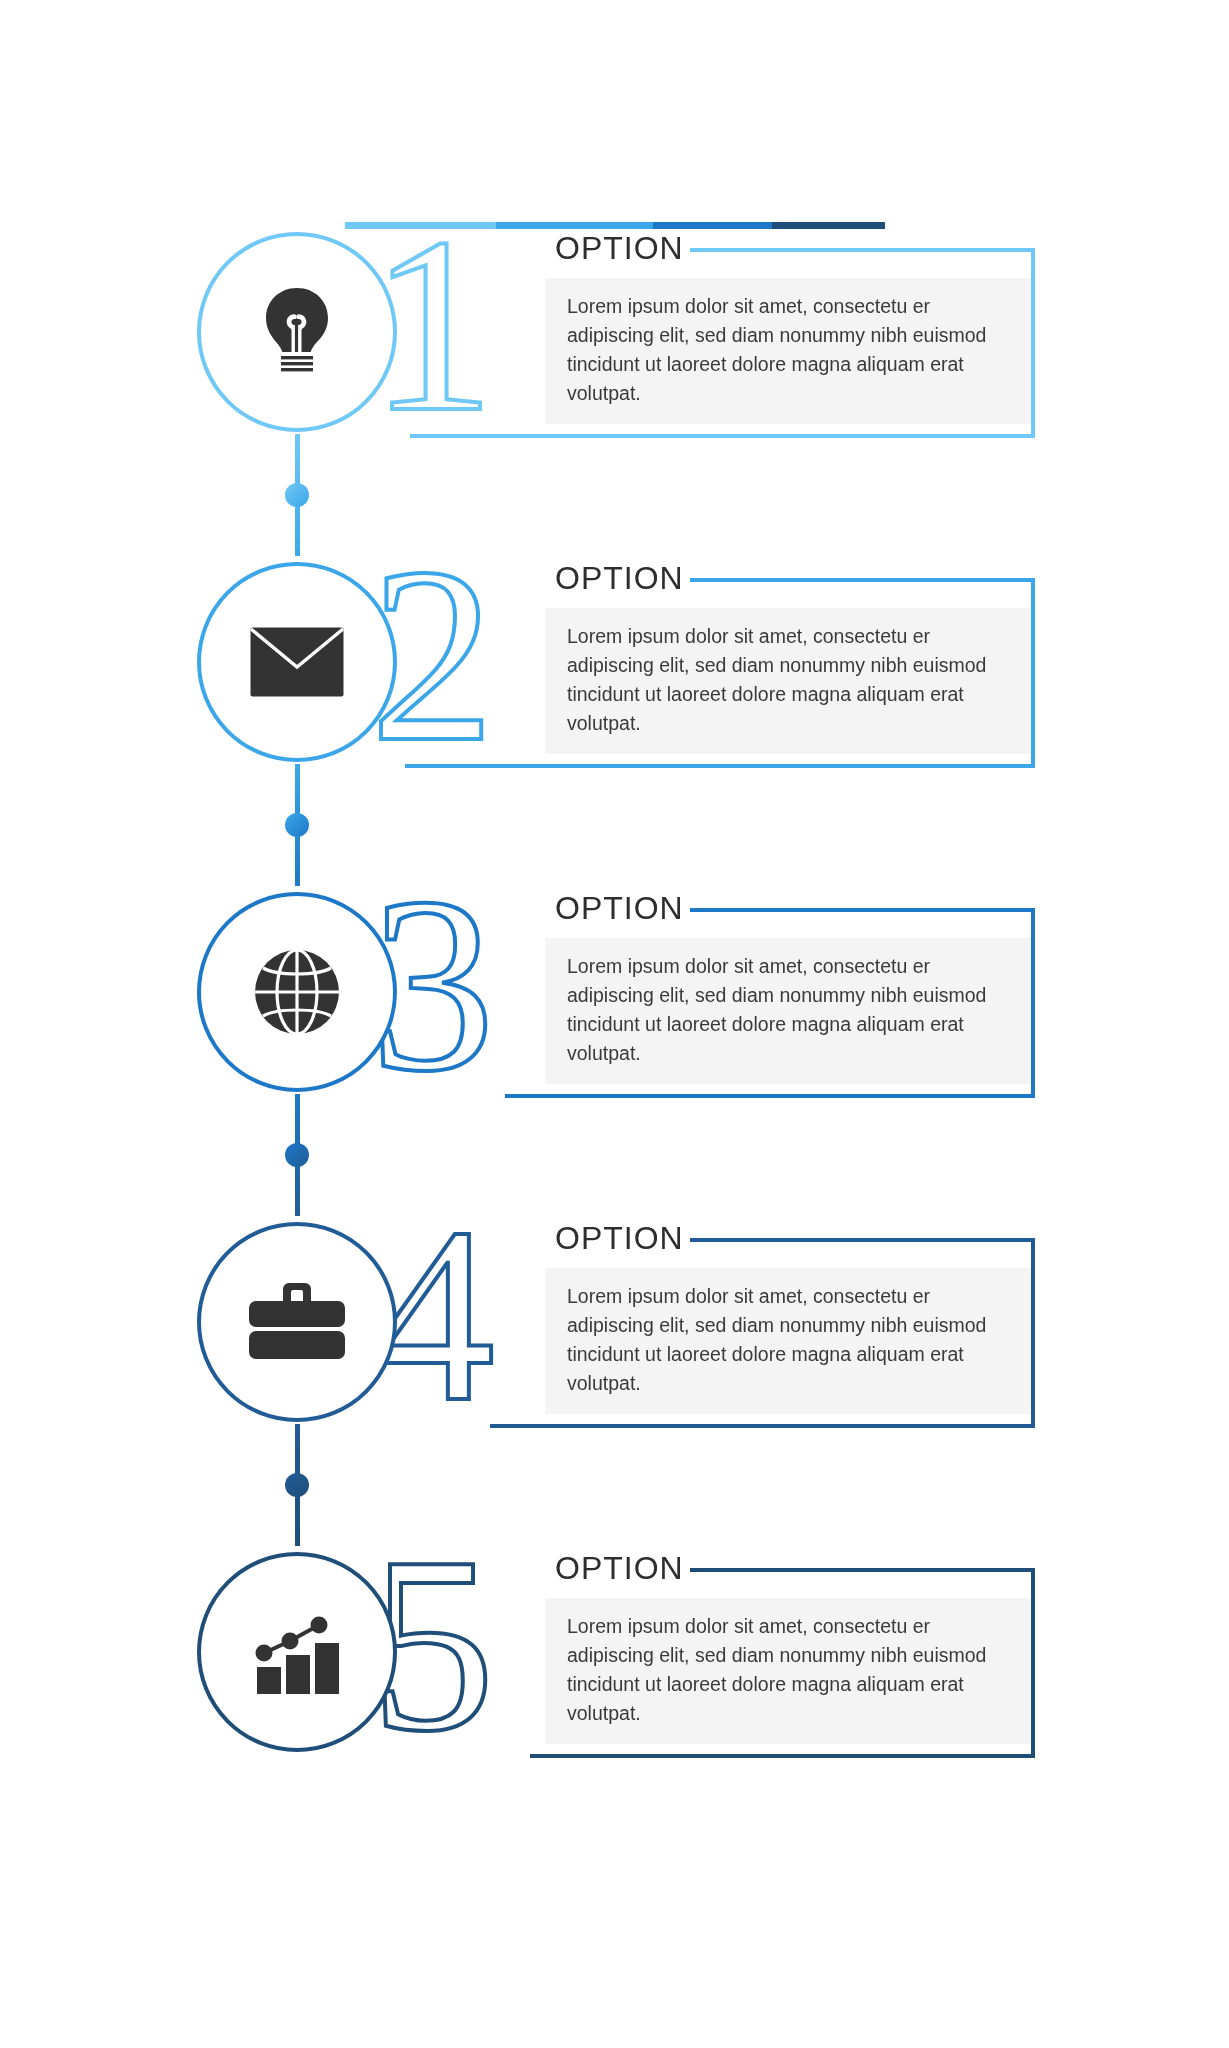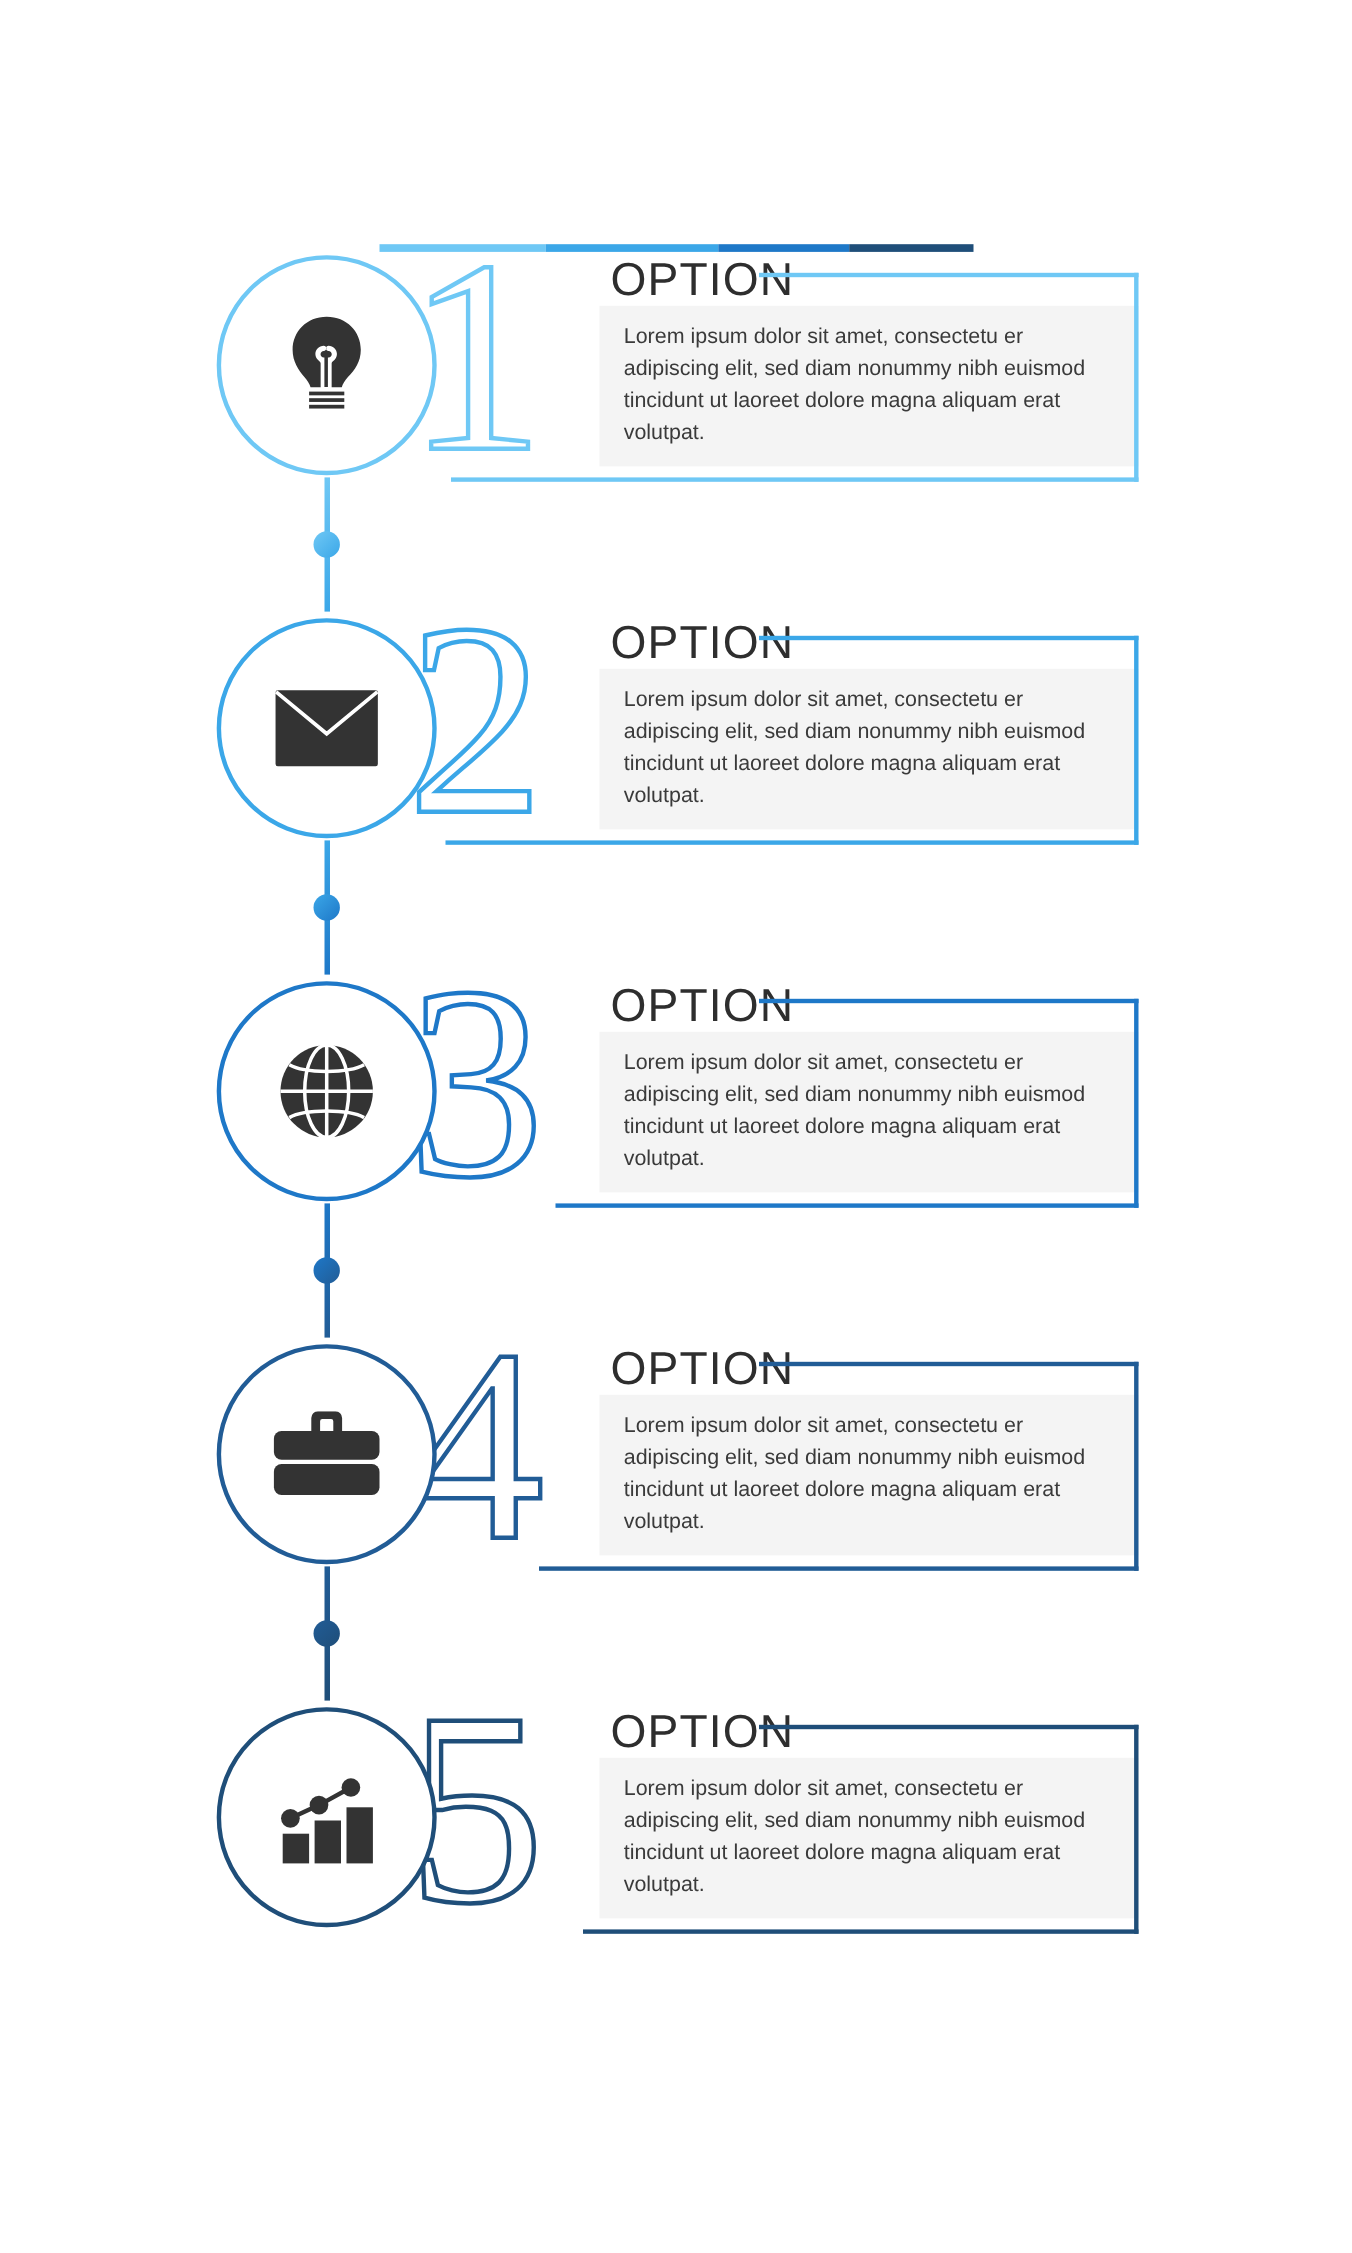--- a/index.html
+++ b/index.html
@@ -51,21 +51,21 @@
     color:transparent;
     -webkit-text-stroke:4px #6FC8F5;
     z-index:2; user-select:none;
   }
 
   
   .content { position:absolute; left:545px; top:8px; width:490px; }
   .opt-head { position:relative; height:48px; }
   .opt-title {
     position:absolute; left:10px; top:0;
-    font-size:42px; color:#2e2e2e; letter-spacing:1px;
+    font-size:32px; color:#2e2e2e; letter-spacing:1px;
     font-weight:400; white-space:nowrap;
   }
   .head-line { position:absolute; right:0; top:18px; height:4px; }
   .desc {
     background:#f4f4f4; padding:14px 20px 16px 22px;
     font-size:19.5px; line-height:29px; color:#3a3a3a;
   }
   .desc p { margin:0; }
 
   

